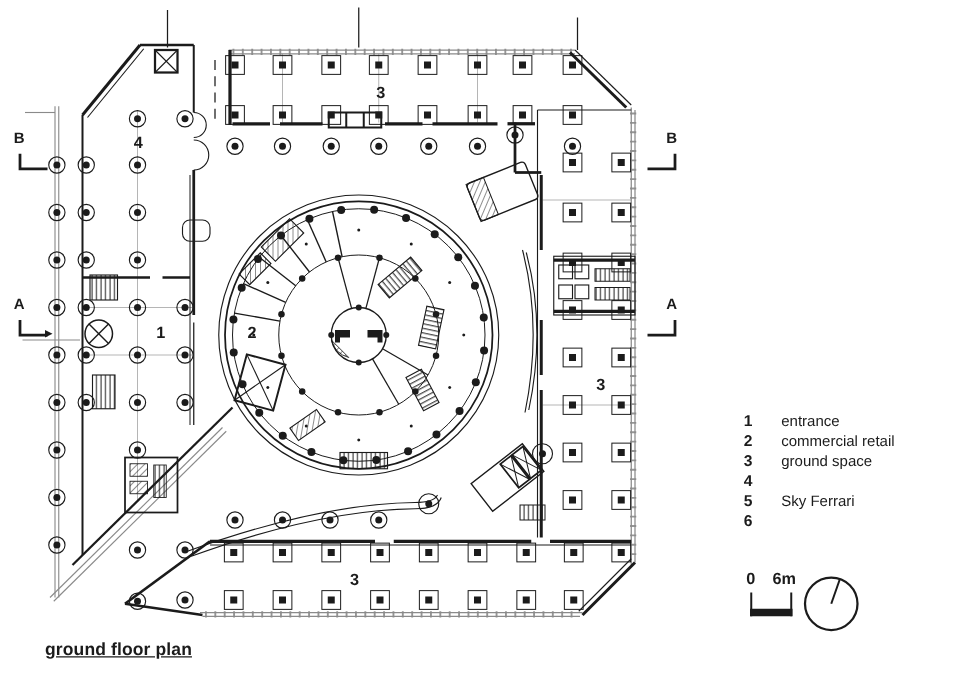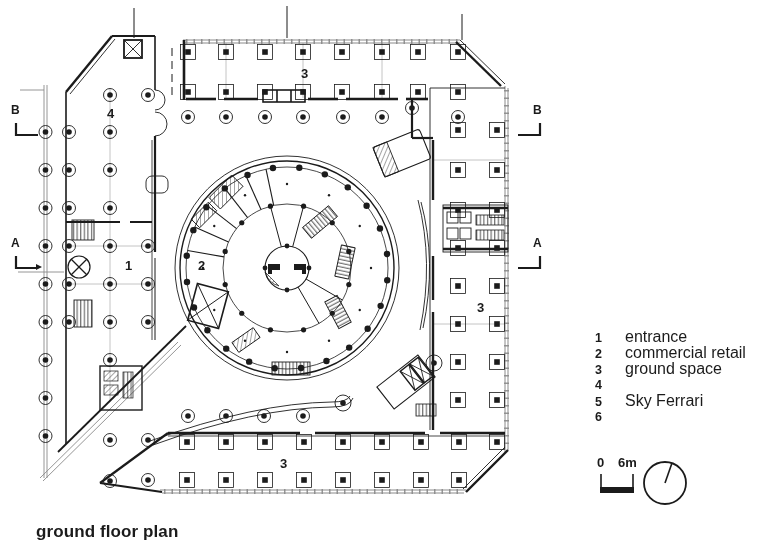--- a/index.html
+++ b/index.html
@@ -2,24 +2,24 @@
 <html><head>
 <meta charset="utf-8">
 <style>
   html,body{margin:0;padding:0;background:#ffffff;}
   .page{position:relative;width:768px;height:544px;background:#fff;overflow:hidden;
         font-family:"Liberation Sans", sans-serif;color:#1b1b1b;}
   svg{position:absolute;left:0;top:0;}
   .legend{position:absolute;left:595px;top:329px;width:172px;}
   .legend-row{display:flex;align-items:baseline;height:16px;font-size:12px;line-height:16px;}
   .legend-num{width:30px;font-weight:700;font-size:12.5px;}
-  .legend-label{font-size:16px;}
+  .legend-label{font-size:12px;}
   .scale-labels{position:absolute;left:594px;top:455px;width:60px;display:flex;font-weight:700;font-size:13px;}
   .scale-zero{width:21px;text-align:left;padding-left:3px;}
-  .title{position:absolute;left:36px;top:522px;font-weight:700;font-size:17px;letter-spacing:0.1px;}
+  .title{position:absolute;left:36px;top:511px;font-weight:700;font-size:14px;letter-spacing:0.1px;text-decoration:underline;}
   .marker-letter{position:absolute;font-weight:700;font-size:12px;}
   text.plan-num{font-family:"Liberation Sans",sans-serif;font-weight:700;font-size:13px;fill:#1b1b1b;}
 </style>
 </head>
 <body>
 
 <div class="page">
 
 <svg width="768" height="544" viewBox="0 0 768 544">
   <defs>

